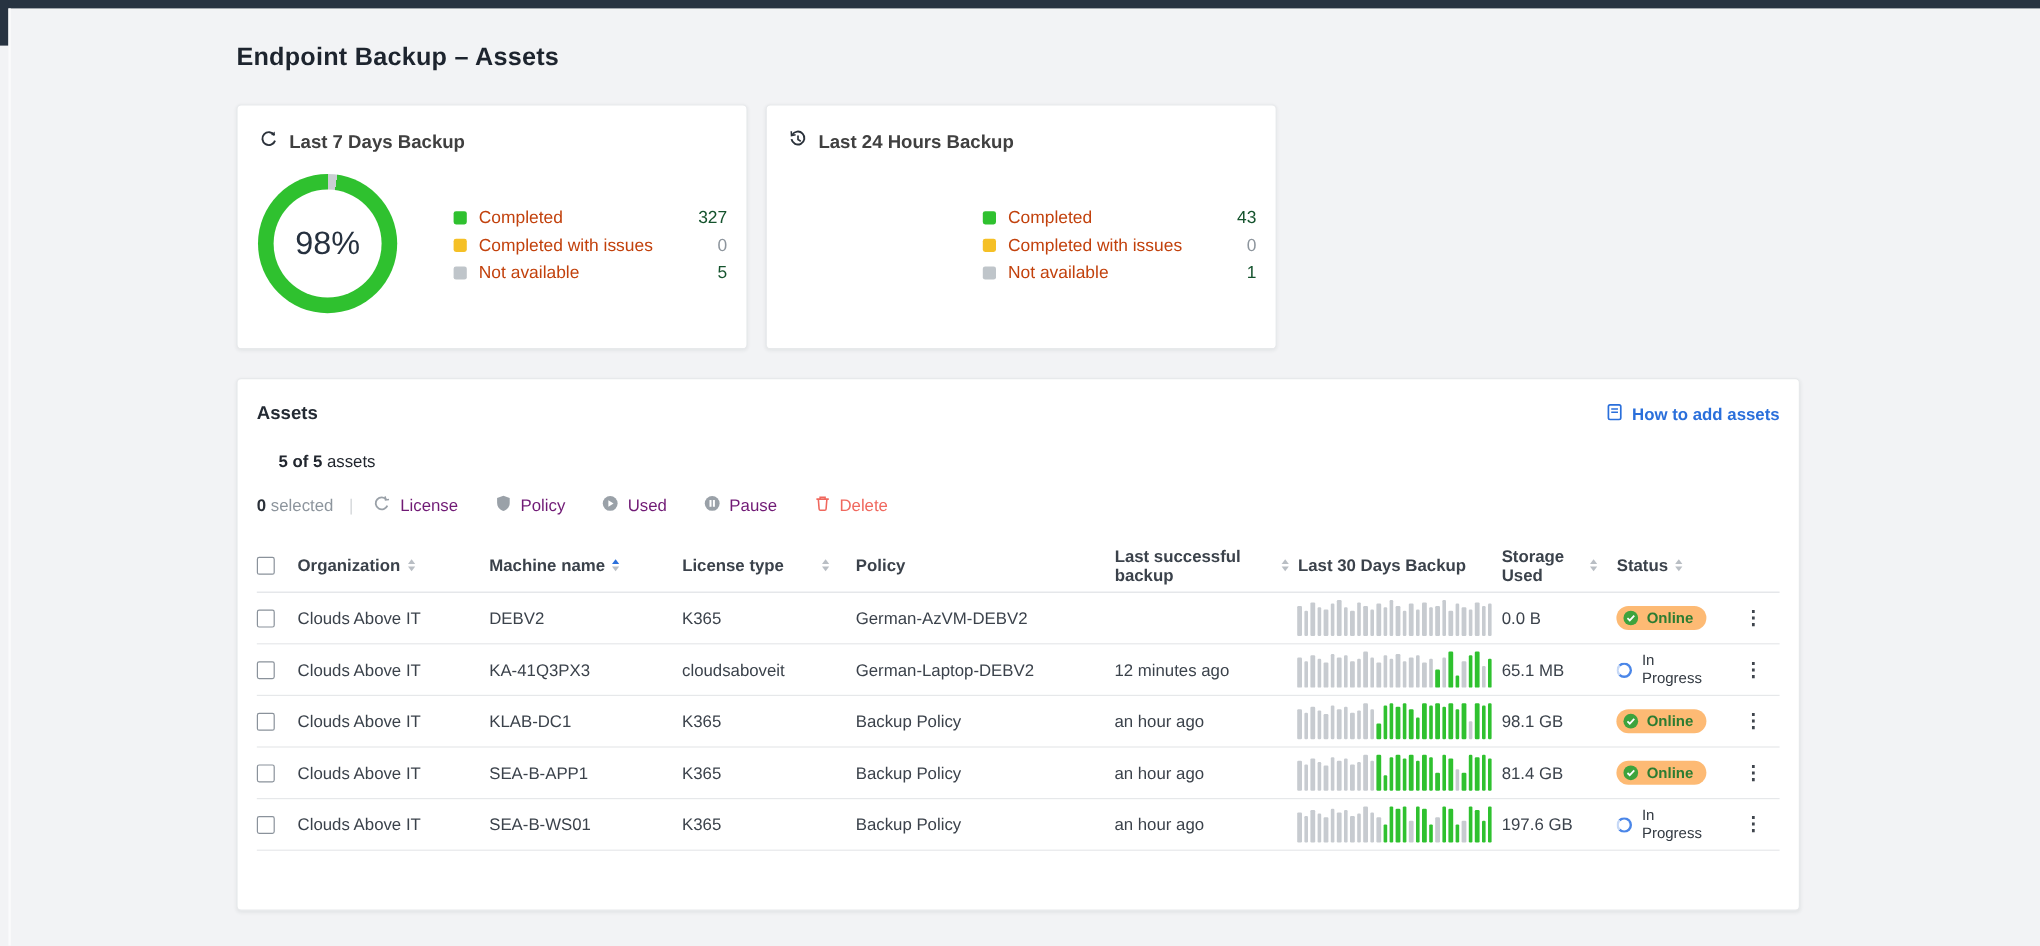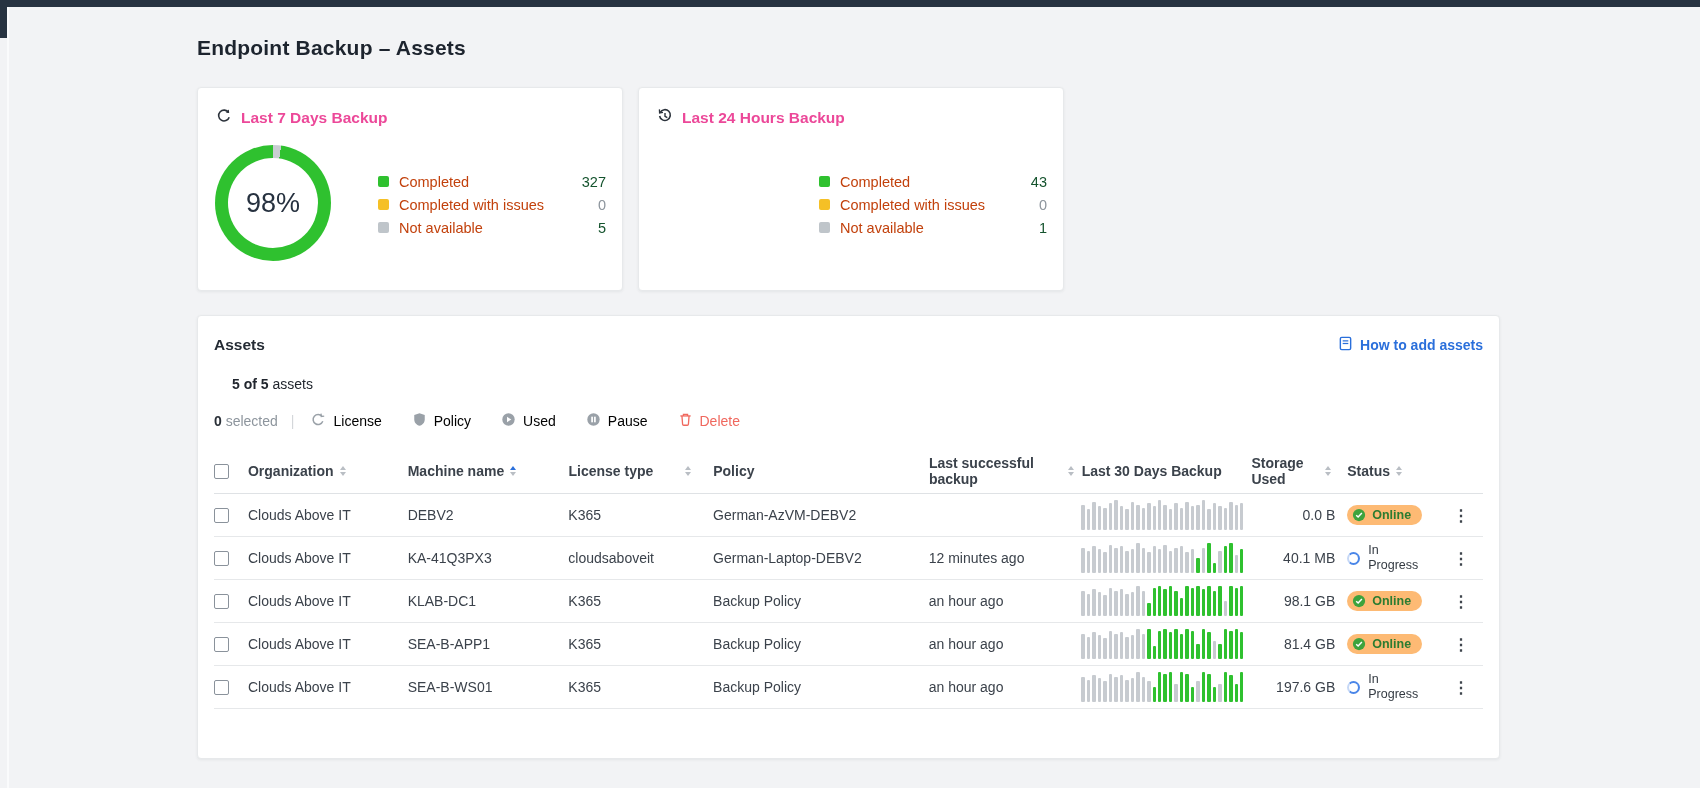--- a/index.html
+++ b/index.html
@@ -24,21 +24,21 @@
   .cards-row { position:absolute; left:197px; top:87px; display:flex; gap:15px; }
   .card {
     width:426px; height:204px; background:#fff;
     border:1px solid #e7e9eb; border-radius:4px;
     box-shadow:0 1px 3px rgba(40,50,60,.07);
     position:relative;
   }
   .card-header {
     display:flex; align-items:center; gap:9px;
     padding:20px 0 0 18px;
-    font-size:15.5px; font-weight:700; color:#ec4899;
+    font-size:15.5px; font-weight:700; color:#404040;
   }
   .donut { position:absolute; left:17px; top:57px; width:116px; height:116px; border-radius:50%; }
   .donut-hole {
     position:absolute; left:13px; top:13px; right:13px; bottom:13px;
     background:#fff; border-radius:50%;
     display:flex; align-items:center; justify-content:center;
   }
   .donut-percent { font-size:27px; color:#26313f; }
   .legend { position:absolute; left:180px; top:82px; width:228px; }
   .legend-row { display:flex; align-items:center; justify-content:space-between; height:23px; }
@@ -68,33 +68,33 @@
   }
   .search-input::placeholder { color:#a8aeb5; }
   .search-icon-btn { position:absolute; right:9px; top:6px; cursor:pointer; }
   .results { margin-left:18px; font-size:14px; color:#21262e; }
   .results .bold { font-weight:700; }
 
   .toolbar { display:flex; align-items:center; margin-top:18px; font-size:14px; height:22px; }
   .selected-label { color:#8d959d; }
   .selected-label .count { color:#2a3038; font-weight:700; }
   .tb-divider { margin:0 16px 0 13px; color:#d4d7da; }
-  .tb-btn { display:flex; align-items:center; gap:7px; margin-right:30px; color:#000000; cursor:default; }
+  .tb-btn { display:flex; align-items:center; gap:7px; margin-right:30px; color:#701a75; cursor:default; }
   .tb-btn.danger { color:#f0685e; cursor:pointer; }
 
   
   .table { margin-top:16px; }
   .tr { display:flex; align-items:center; height:43px; border-bottom:1px solid #e6e8ea; }
   .tr.head { height:46px; border-bottom:1px solid #dfe2e5; }
   .th { font-size:13.5px; font-weight:700; color:#272e37; display:flex; align-items:center; }
   .cell { font-size:14px; color:#3b424b; padding-right:8px; }
   .c0 { width:34px; } .c1 { width:160px; } .c2 { width:161px; } .c3 { width:145px;gap:26px; }
   .c4 { width:216px; } .c5 { width:153px; } .c6 { width:170px; } .c7 { width:88px; }
   .c8 { width:100px; padding-left:8px; padding-right:0; } .c9 { width:44px; padding-right:0; }
-  .storage { text-align:right; padding-right:4px; }
+  .storage { text-align:left; padding-right:4px; }
 
   .cb { display:inline-block; width:15px; height:15px; border:1.5px solid #8a929b; border-radius:2px; background:#fff; cursor:pointer; vertical-align:middle; }
 
   .sort { display:inline-flex; flex-direction:column; gap:2px; margin-left:6px; }
   .tri-up { width:0; height:0; border-left:3.5px solid transparent; border-right:3.5px solid transparent; border-bottom:4.5px solid #b9bec4; }
   .tri-down { width:0; height:0; border-left:3.5px solid transparent; border-right:3.5px solid transparent; border-top:4.5px solid #b9bec4; }
   .sort.asc .tri-up { border-bottom-color:#2a6fdb; }
 
   .bars { display:flex; align-items:flex-end; gap:2px; height:30px; }
   .bar { width:3.5px; border-radius:1px; }
@@ -409,21 +409,21 @@
               <span class="bar" style="height: 25.5px; background: rgb(199, 203, 208);"></span>
               <span class="bar" style="height: 30px; background: rgb(47, 193, 47);"></span>
               <span class="bar" style="height: 10.5px; background: rgb(47, 193, 47);"></span>
               <span class="bar" style="height: 22.5px; background: rgb(199, 203, 208);"></span>
               <span class="bar" style="height: 27px; background: rgb(47, 193, 47);"></span>
               <span class="bar" style="height: 30px; background: rgb(47, 193, 47);"></span>
               <span class="bar" style="height: 18px; background: rgb(199, 203, 208);"></span>
               <span class="bar" style="height: 24px; background: rgb(47, 193, 47);"></span>
             </div>
           </div>
-    <div class="cell c7 storage">40.1 MB</div>
+    <div class="cell c7 storage">65.1 MB</div>
     <div class="cell c8">
             <span class="status-progress">
               <span class="spinner"></span>
               <span class="progress-text">In Progress</span>
             </span>
           </div>
     <div class="cell c9 kebab"><span class="kebab-btn">⋮</span></div>
   </div>
 
   <div class="tr">

